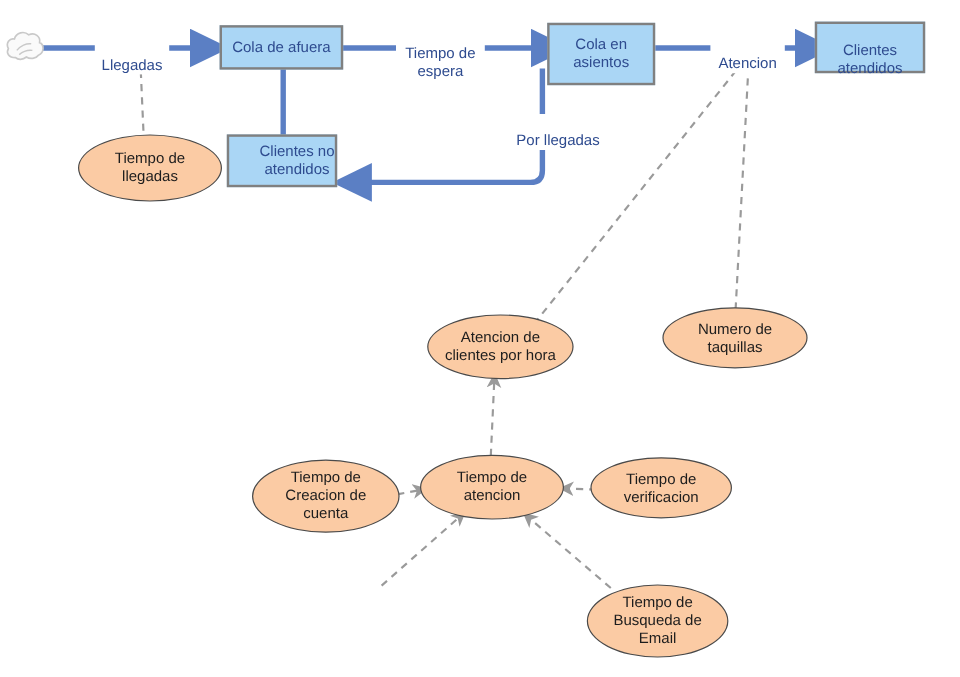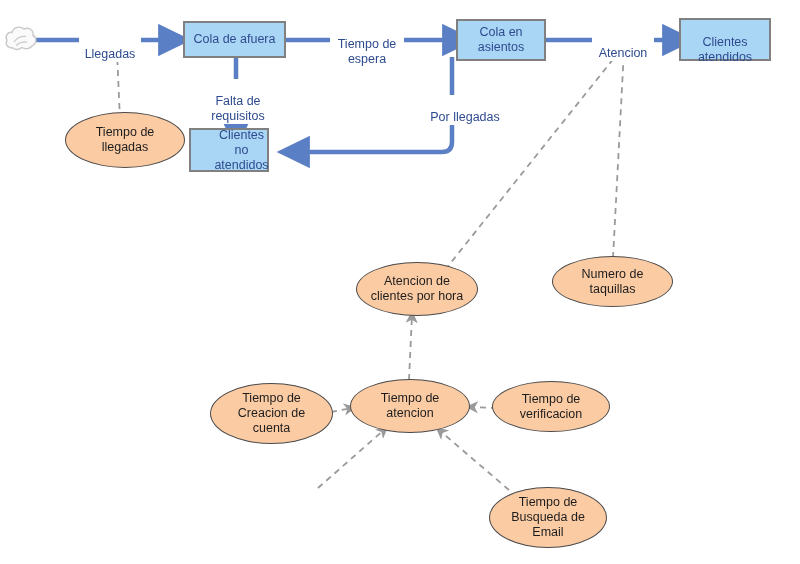--- a/index.html
+++ b/index.html
@@ -151,26 +151,26 @@
                C16,28 12,28 10,26 Z" fill="#FAFAFA" stroke="#C9C9C9" stroke-width="1.4"></path>
       <path d="M11,20 C14,16 19,14 23,14.5" fill="none" stroke="#C9C9C9" stroke-width="1.2"></path>
       <path d="M13,23.5 C16,21 20,19.5 24,20" fill="none" stroke="#C9C9C9" stroke-width="1.2"></path>
     </svg>
   </div>
 
   <div class="stock" style="left:183px; top:21px; width:103px; height:37px;">
     <span>Cola de afuera</span>
   </div>
 
-  <div class="stock" style="left:189px; top:128px; width:80px; height:44px;padding-left:25px;">
+  <div class="stock" style="left:189px; top:112px; width:92px; height:44px;padding-left:25px;">
     <span style="white-space: pre-line;">Clientes no
 atendidos</span>
   </div>
 
-  <div class="stock" style="left:456px; top:19px; width:90px; height:42px;">
+  <div class="stock" style="left:456px; top:19px; width:90px; height:52px;">
     <span style="white-space: pre-line;">Cola en
 asientos</span>
   </div>
 
   <div class="stock" style="left:679px; top:18px; width:92px; height:43px;">
     <span style="white-space: pre-line; margin-top: 21px;">Clientes
 atendidos</span>
   </div>
 
   <div class="varnode" style="left:65px; top:112px; width:120px; height:56px;">
@@ -213,24 +213,20 @@
 
   <div class="flabel" style="left:79px; top:32px; width:62px;">
     <span>Llegadas</span>
   </div>
 
   <div class="flabel" style="left:330px; top:22px; width:74px;">
     <span style="white-space: pre-line;">Tiempo de
 espera</span>
   </div>
 
-  <div class="flabel" style="left:199px; top:79px; width:78px;">
-    <span style="white-space: pre-line;">Falta de
-requisitos</span>
-  </div>
 
   <div class="flabel" style="left:423px; top:95px; width:84px;">
     <span>Por llegadas</span>
   </div>
 
   <div class="flabel" style="left:592px; top:31px; width:62px;">
     <span>Atencion</span>
   </div>
 
 </div>

